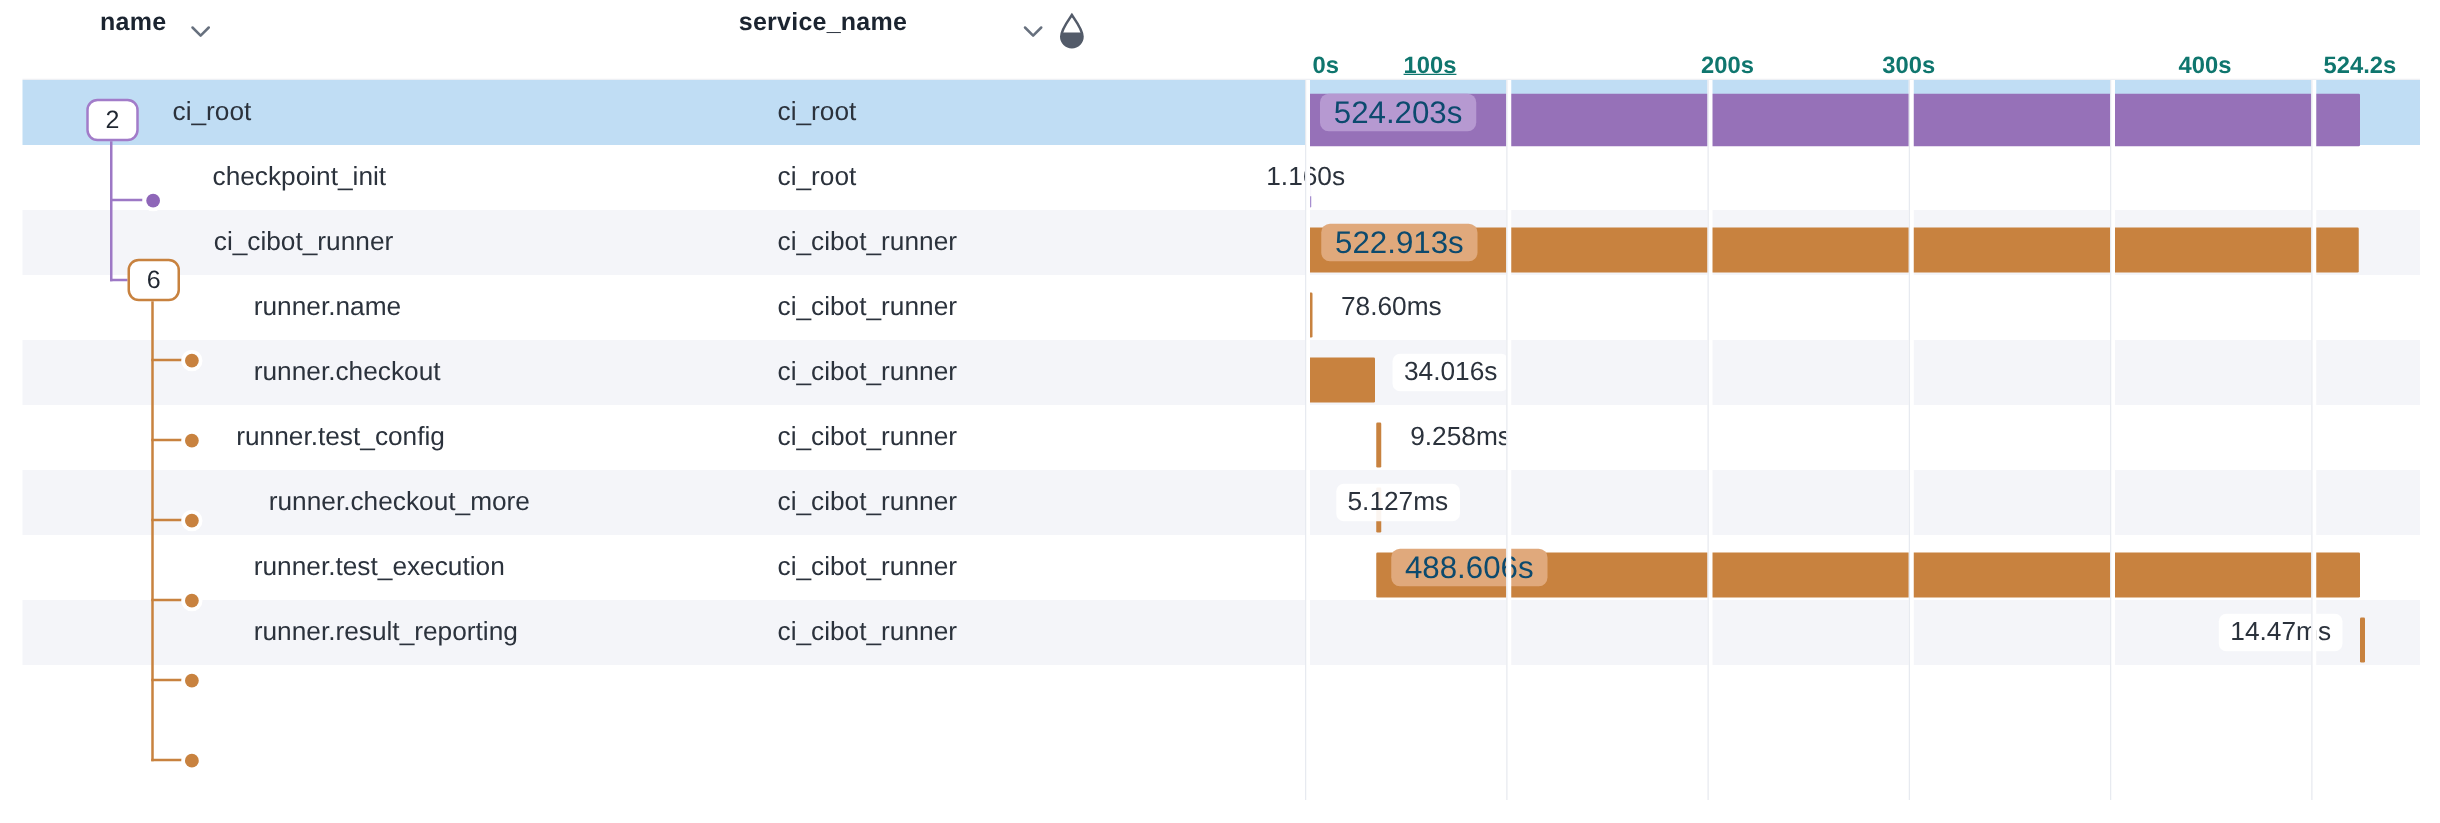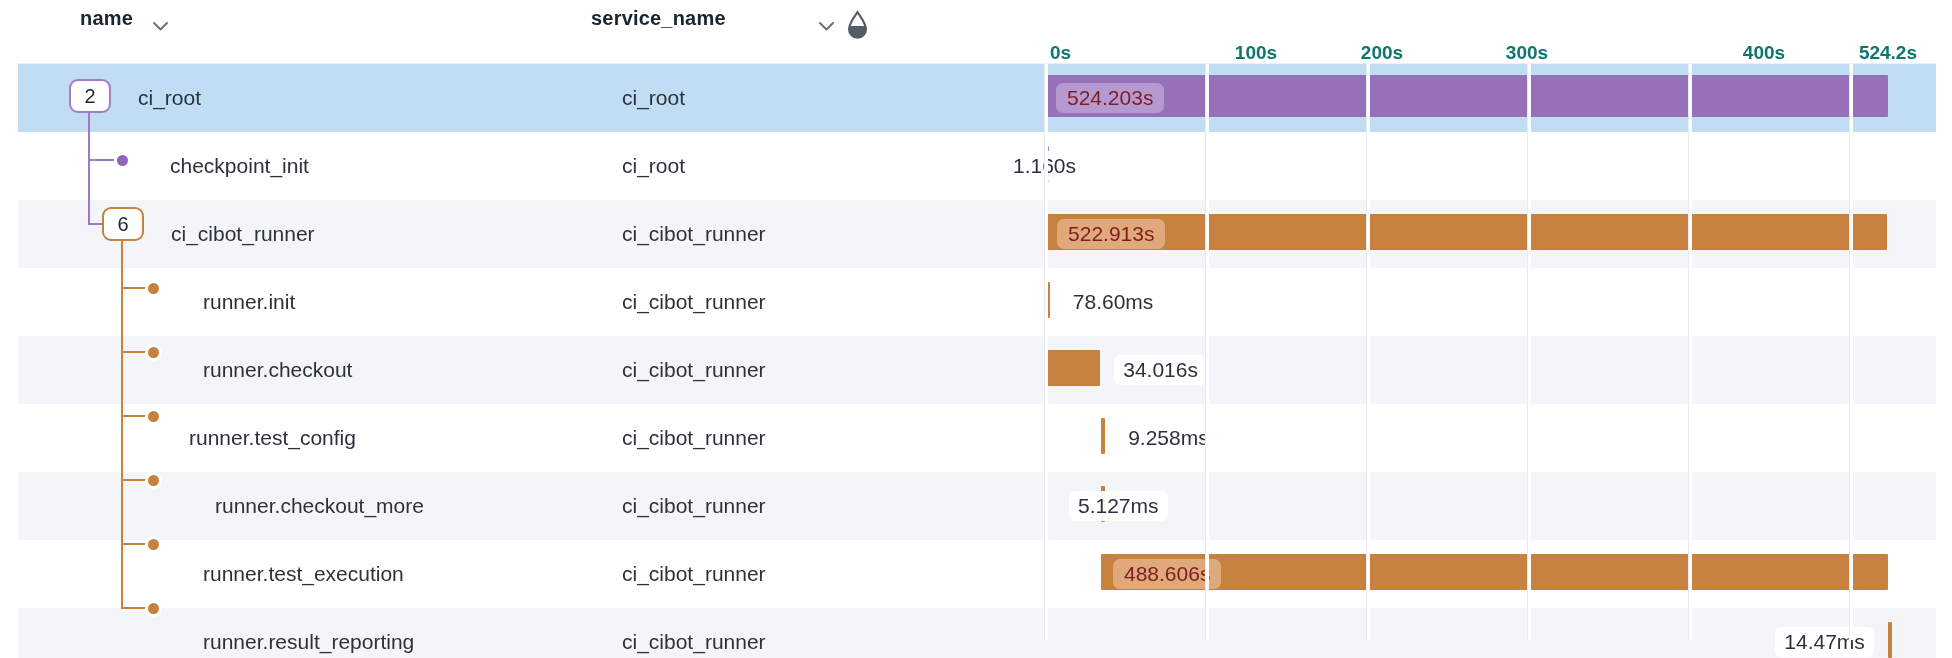--- a/index.html
+++ b/index.html
@@ -10,41 +10,41 @@
   
   .hdr-label{position:absolute;top:7px;font-size:20px;font-weight:700;color:#1b2430;
              letter-spacing:.2px;white-space:nowrap;cursor:pointer;}
   .hdr-chevron{position:absolute;top:18px;}
   .axis-label{position:absolute;top:10px;font-size:19px;font-weight:600;color:#0f766e;white-space:nowrap;margin-top:32px;}
   .axis-label.centered{transform:translateX(-50%);}
   #droplet-icon{position:absolute;left:845px;top:10px;}
 
   
   #rows{position:absolute;left:18px;top:63px;width:1918px;height:576px;border-top:1px solid #eef0f4;}
-  .row{position:relative;height:68px;width:100%;}
+  .row{position:relative;height:52px;width:100%;}
   .row.alt{background:#f4f5f9;}
   .row.selected{background:#c0ddf4;}
   .name-text,.service-text{position:absolute;top:50%;transform:translateY(-50%);
       font-size:21px;color:#2b323c;white-space:nowrap;z-index:2;}
   .service-text{left:604px;}
 
   
   #tree{position:absolute;inset:0;z-index:2;pointer-events:none;}
   .badge{position:absolute;width:42px;height:34px;background:#fff;border:2px solid;border-radius:9px;
          box-sizing:border-box;display:flex;align-items:center;justify-content:center;
          font-size:20px;font-weight:500;color:#1f2630;pointer-events:auto;}
   .tline{position:absolute;}
   .tdot{position:absolute;width:11px;height:11px;border-radius:50%;box-shadow:0 0 0 3px #fff;}
 
   
   .bar{position:absolute;z-index:1;border-radius:1px;cursor:pointer;}
   .gridline{position:absolute;top:0;height:576px;width:2.5px;background:#fff;
             border-left:1px solid #e7eaf0;z-index:5;pointer-events:none;}
   .chip{position:absolute;top:50%;transform:translateY(-50%);height:30px;line-height:30px;
-        padding:0 11px;border-radius:7px;font-size:21px;font-weight:500;color:#7f1d1d;
+        padding:0 11px;border-radius:7px;font-size:25px;font-weight:500;color:#0c4a6e;
         z-index:4;white-space:nowrap;}
   .dur-label{position:absolute;top:50%;transform:translateY(-50%);font-size:21px;font-weight:500;
         color:#2b323c;background:rgba(255,255,255,.92);padding:3px 9px;border-radius:6px;
         z-index:4;white-space:nowrap;}
 </style>
 </head>
 <body>
 
 <div class="app">
 
@@ -69,21 +69,21 @@
             <rect x="0" y="15.5" width="24" height="14.5"></rect>
           </clipPath>
         </defs>
       <path d="M12 2 C9 6.5 3.8 13 3.8 18.6 a8.2 8.2 0 0 0 16.4 0 C20.2 13 15 6.5 12 2 Z" fill="none" stroke="#535b69" stroke-width="2"></path>
       <path d="M12 2 C9 6.5 3.8 13 3.8 18.6 a8.2 8.2 0 0 0 16.4 0 C20.2 13 15 6.5 12 2 Z" fill="#535b69" clip-path="url(#halfclip)"></path>
     </svg>
   </span>
 
   <div id="axis-layer">
       <div class="axis-label" style="left: 1050px;">0s</div>
-      <div class="axis-label centered" style="left: 1256px;">100s</div>
+      <div class="axis-label centered" style="left: 1144px; text-decoration: underline;">100s</div>
       <div class="axis-label centered" style="left: 1382px;">200s</div>
       <div class="axis-label centered" style="left: 1527px;">300s</div>
       <div class="axis-label centered" style="left: 1764px;">400s</div>
       <div class="axis-label centered" style="left: 1887.96px;">524.2s</div>
     </div>
 
   <div id="rows">
     <div class="row selected" id="row-0">
       <span class="name-text" style="left:120px">ci_root</span>
       <span class="service-text">ci_root</span>
@@ -96,21 +96,21 @@
     <div class="bar" style="left: 1026px; width: 4.5px; top: 14px; height: 36px; background: rgb(167, 143, 208);"></div>
         <div class="dur-label" style="left: 986px;">1.160s</div>
       </div>
     <div class="row alt" id="row-2">
       <span class="name-text" style="left:153px">ci_cibot_runner</span>
       <span class="service-text">ci_cibot_runner</span>
     <div class="bar" style="left: 1027.05px; width: 841.89px; top: 14px; height: 36px; background: rgb(200, 130, 63);"></div>
         <div class="chip" style="left: 1039.05px; background: rgb(224, 169, 124);">522.913s</div>
       </div>
     <div class="row" id="row-3">
-      <span class="name-text" style="left:185px">runner.init</span>
+      <span class="name-text" style="left:185px">runner.name</span>
       <span class="service-text">ci_cibot_runner</span>
     <div class="bar" style="left: 1027.29px; width: 4.5px; top: 14px; height: 36px; background: rgb(200, 130, 63);"></div>
         <div class="dur-label" style="left: 1045.79px;">78.60ms</div>
       </div>
     <div class="row alt" id="row-4">
       <span class="name-text" style="left:185px">runner.checkout</span>
       <span class="service-text">ci_cibot_runner</span>
     <div class="bar" style="left: 1027.45px; width: 54.7658px; top: 14px; height: 36px; background: rgb(200, 130, 63);"></div>
         <div class="dur-label" style="left: 1096.21px;">34.016s</div>
       </div>

